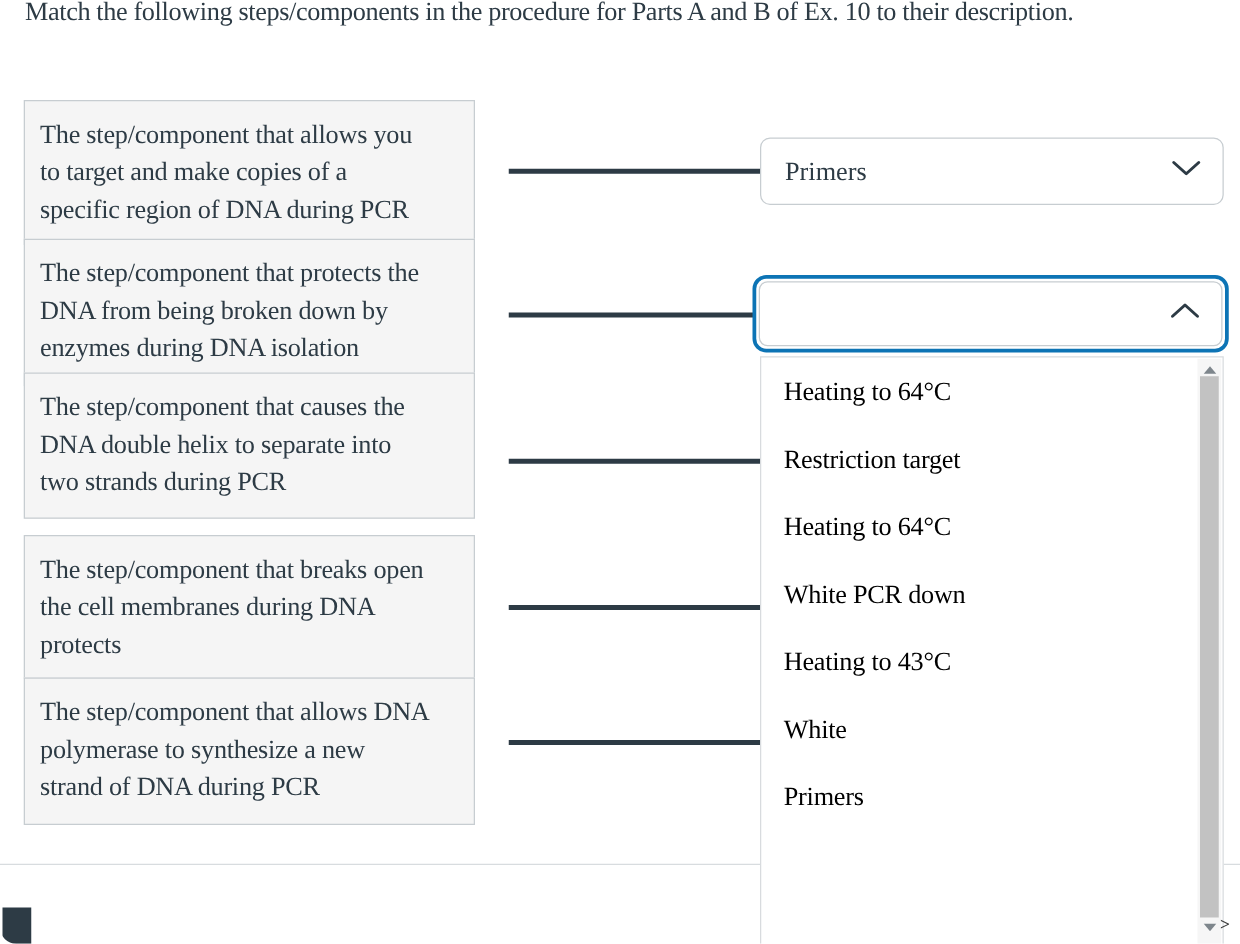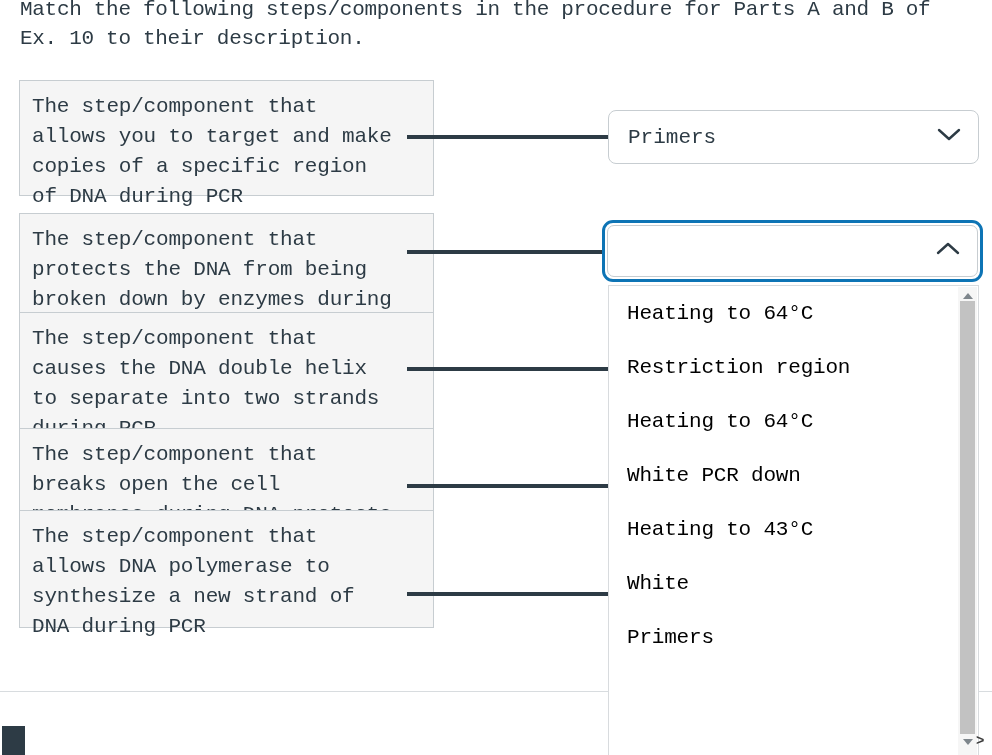--- a/index.html
+++ b/index.html
@@ -1,34 +1,34 @@
 <!DOCTYPE html>
 <html><head>
 <meta charset="utf-8">
 <style>
   html,body{margin:0;padding:0;background:#fff;}
   .page{
     position:relative;width:992px;height:755px;overflow:hidden;background:#ffffff;
-    font-family:Liberation Mono, monospace;color:#2d3b45;
+    font-family:Liberation Serif, serif;color:#2d3b45;border-radius:13px;
   }
   .question{
     position:absolute;left:20px;top:-5px;width:958px;
     font-size:21px;line-height:29px;letter-spacing:-0.3px;color:#2d3b45;
   }
   .prompt{
-    position:absolute;left:19px;width:415px;box-sizing:border-box;
+    position:absolute;left:19px;width:361px;box-sizing:border-box;
     background:#f5f5f5;border:1px solid #c7cdd1;
     padding:11px 34px 11px 12px;font-size:21px;line-height:30px;
     letter-spacing:-0.2px;color:#2d3b45;z-index:0;
   }
   .p1{top:80px;height:116px;}
-  .p2{top:213px;height:118px;}
-  .p3{top:312px;height:117px;}
+  .p2{top:191px;height:118px;}
+  .p3{top:298px;height:117px;}
   .p4{top:428px;height:115px;}
-  .p5{top:510px;height:118px;}
+  .p5{top:542px;height:118px;}
   .connector{position:absolute;height:4px;background:#2d3b45;z-index:1;}
   .c1{left:407px;top:135px;width:203px;}
   .c2{left:407px;top:250px;width:198px;}
   .c3{left:407px;top:367px;width:203px;}
   .c4{left:407px;top:484px;width:203px;}
   .c5{left:407px;top:592px;width:203px;}
   .select{
     position:absolute;left:608px;top:110px;width:371px;height:54px;box-sizing:border-box;
     background:#fff;border:1px solid #c7cdd1;border-radius:8px;
     display:flex;align-items:center;z-index:2;cursor:pointer;
@@ -99,21 +99,21 @@
       <span class="chev">
         <svg width="24" height="13" viewBox="0 0 24 13">
             <path d="M2 11 L12 2 L22 11" fill="none" stroke="#2d3b45" stroke-width="2.4" stroke-linecap="round" stroke-linejoin="round"></path>
           </svg>
       </span>
     </div>
   </div>
 
   <div class="listbox">
     <div class="option">Heating to 64°C</div>
-    <div class="option">Restriction region</div>
+    <div class="option">Restriction target</div>
     <div class="option">Heating to 64°C</div>
     <div class="option">White PCR down</div>
     <div class="option">Heating to 43°C</div>
     <div class="option">White</div>
     <div class="option">Primers</div>
 
     <div class="scrollbar">
       <div class="sb-btn sb-up">
           <div class="tri-up"></div>
         </div>

